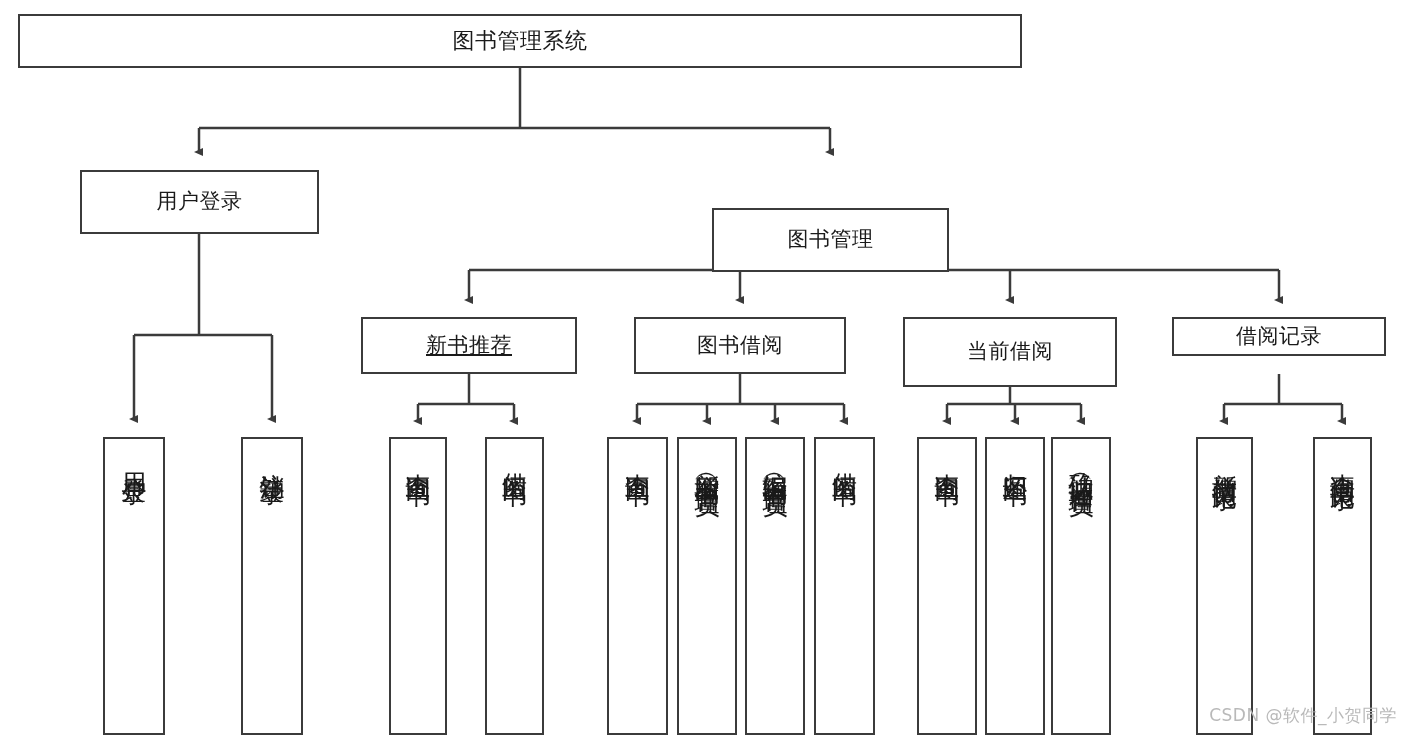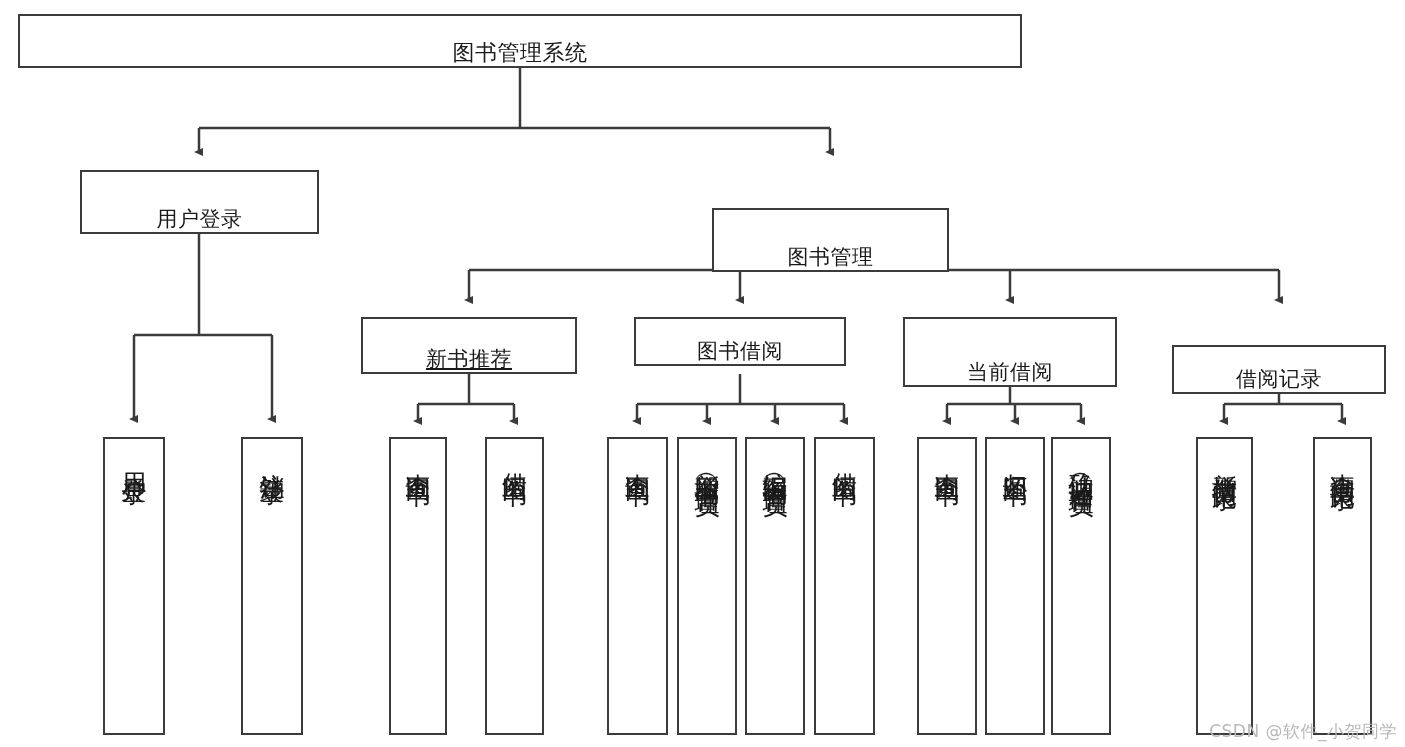--- a/index.html
+++ b/index.html
@@ -27,21 +27,21 @@
     width: 1405px;
     height: 747px;
     pointer-events: none;
   }
   .node {
     position: absolute;
     box-sizing: border-box;
     border: 2px solid #3b3b3b;
     background: #ffffff;
     display: flex;
-    align-items: flex-end;
+    align-items: center;
     justify-content: center;
     color: #1a1a1a;
   }
   .node-label {
     display: block;
     text-align: center;
     line-height: 1.12;
     letter-spacing: 0.5px;
     white-space: nowrap;
   }
@@ -62,21 +62,21 @@
     writing-mode: vertical-rl;
     text-orientation: upright;
     font-size: 25px;
     line-height: 1.0;
     letter-spacing: 3px;
     white-space: nowrap;
   }
   .watermark {
     position: absolute;
     right: 8px;
-    bottom: 4px;
+    bottom: 20px;
     font-size: 17px;
     color: #b9b9b9;
     white-space: nowrap;
     letter-spacing: 0.5px;
     text-align: right;
   }
 </style>
 </head>
 <body>
 
@@ -140,27 +140,27 @@
   <div class="node horiz" style="left:80px; top:170px; width:239px; height:64px;">
     <span class="node-label">用户登录</span>
   </div>
   <div class="node horiz" style="left:712px; top:170px; width:237px; height:64px;margin-top:38px;">
     <span class="node-label">图书管理</span>
   </div>
 
   <div class="node horiz" style="left:361px; top:317px; width:216px; height:57px;text-decoration:underline;">
     <span class="node-label">新书推荐</span>
   </div>
-  <div class="node horiz" style="left:634px; top:317px; width:212px; height:49px;">
+  <div class="node horiz" style="left:634px; top:317px; width:212px; height:57px;">
     <span class="node-label">图书借阅</span>
   </div>
   <div class="node horiz" style="left:903px; top:317px; width:214px; height:70px;">
     <span class="node-label">当前借阅</span>
   </div>
-  <div class="node horiz" style="left:1172px; top:317px; width:214px; height:49px;margin-top:28px;">
+  <div class="node horiz" style="left:1172px; top:317px; width:214px; height:39px;">
     <span class="node-label">借阅记录</span>
   </div>
 
   <div class="node leaf" style="left:103px; top:437px; width:62px; height:298px;">
     <span class="node-label">用户登录</span>
   </div>
   <div class="node leaf" style="left:241px; top:437px; width:62px; height:298px;">
     <span class="node-label">注销登录</span>
   </div>
   <div class="node leaf" style="left:389px; top:437px; width:58px; height:298px;">

